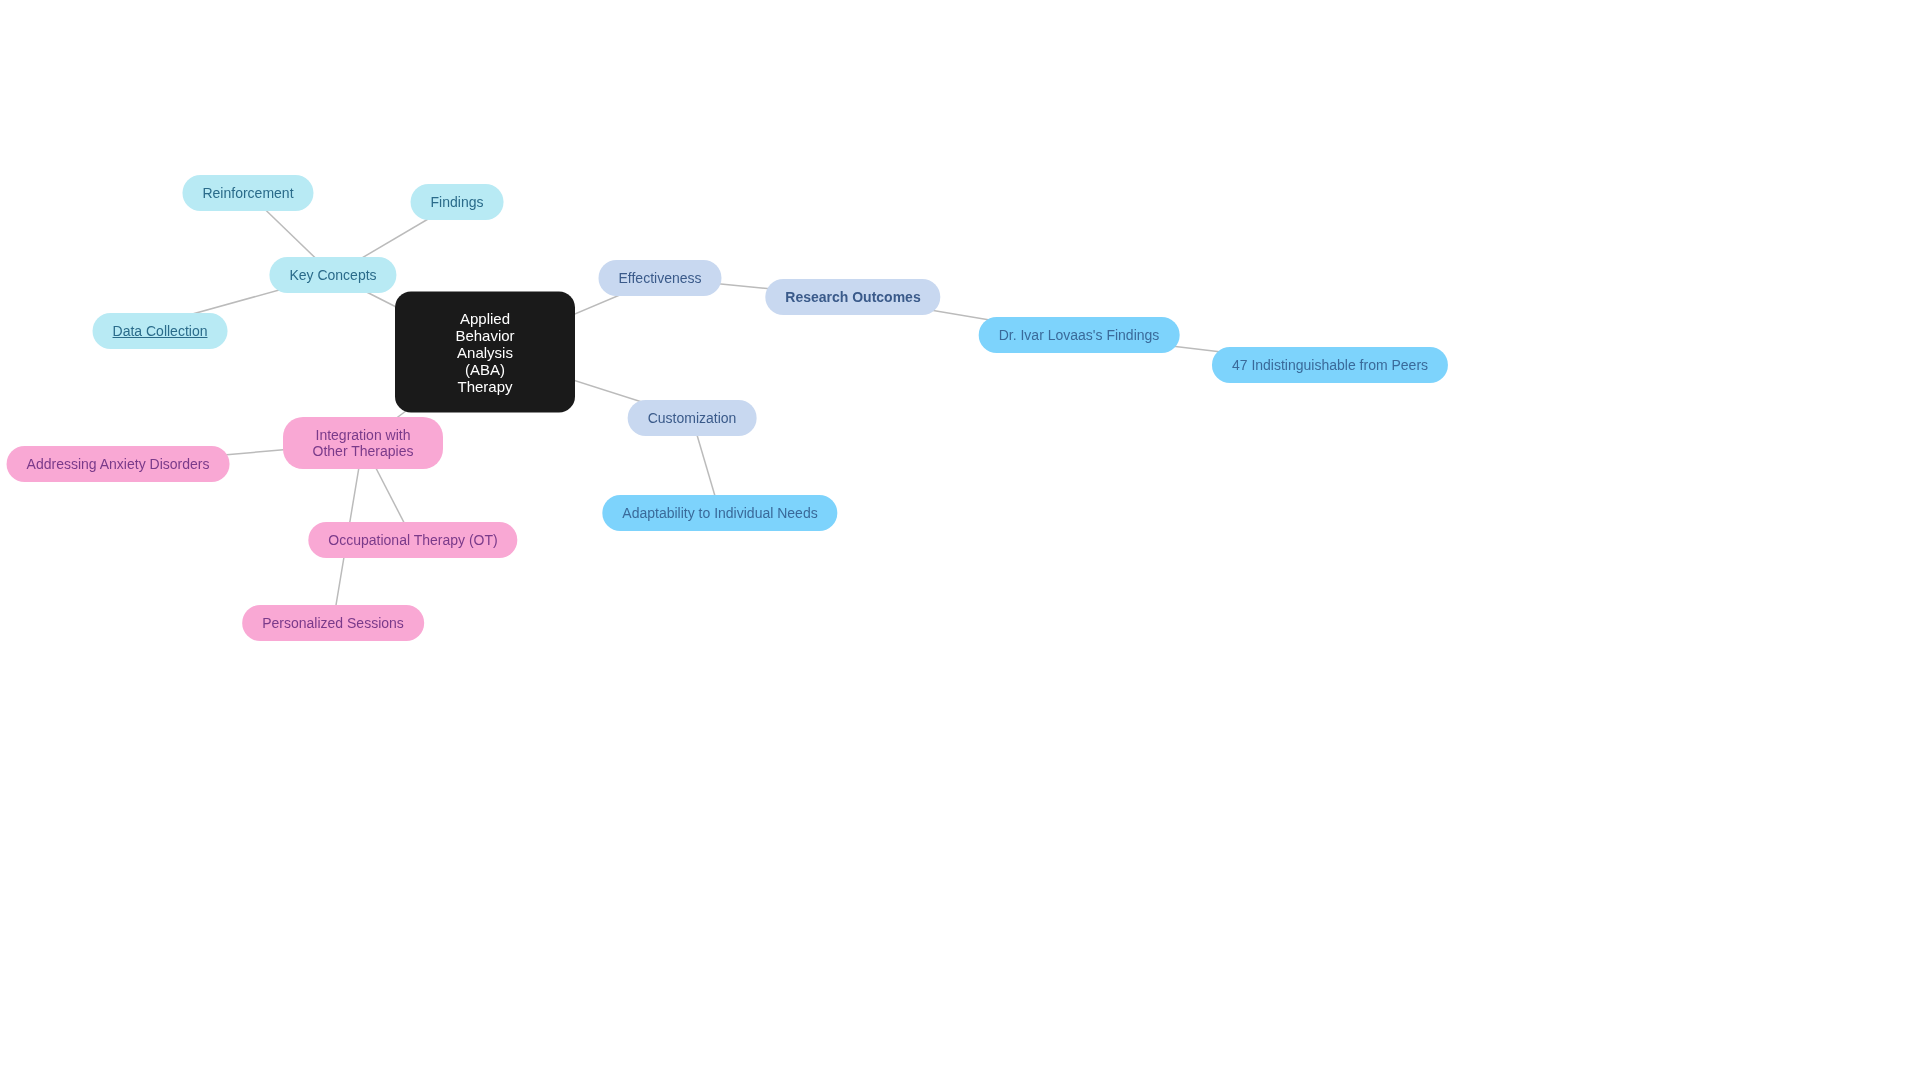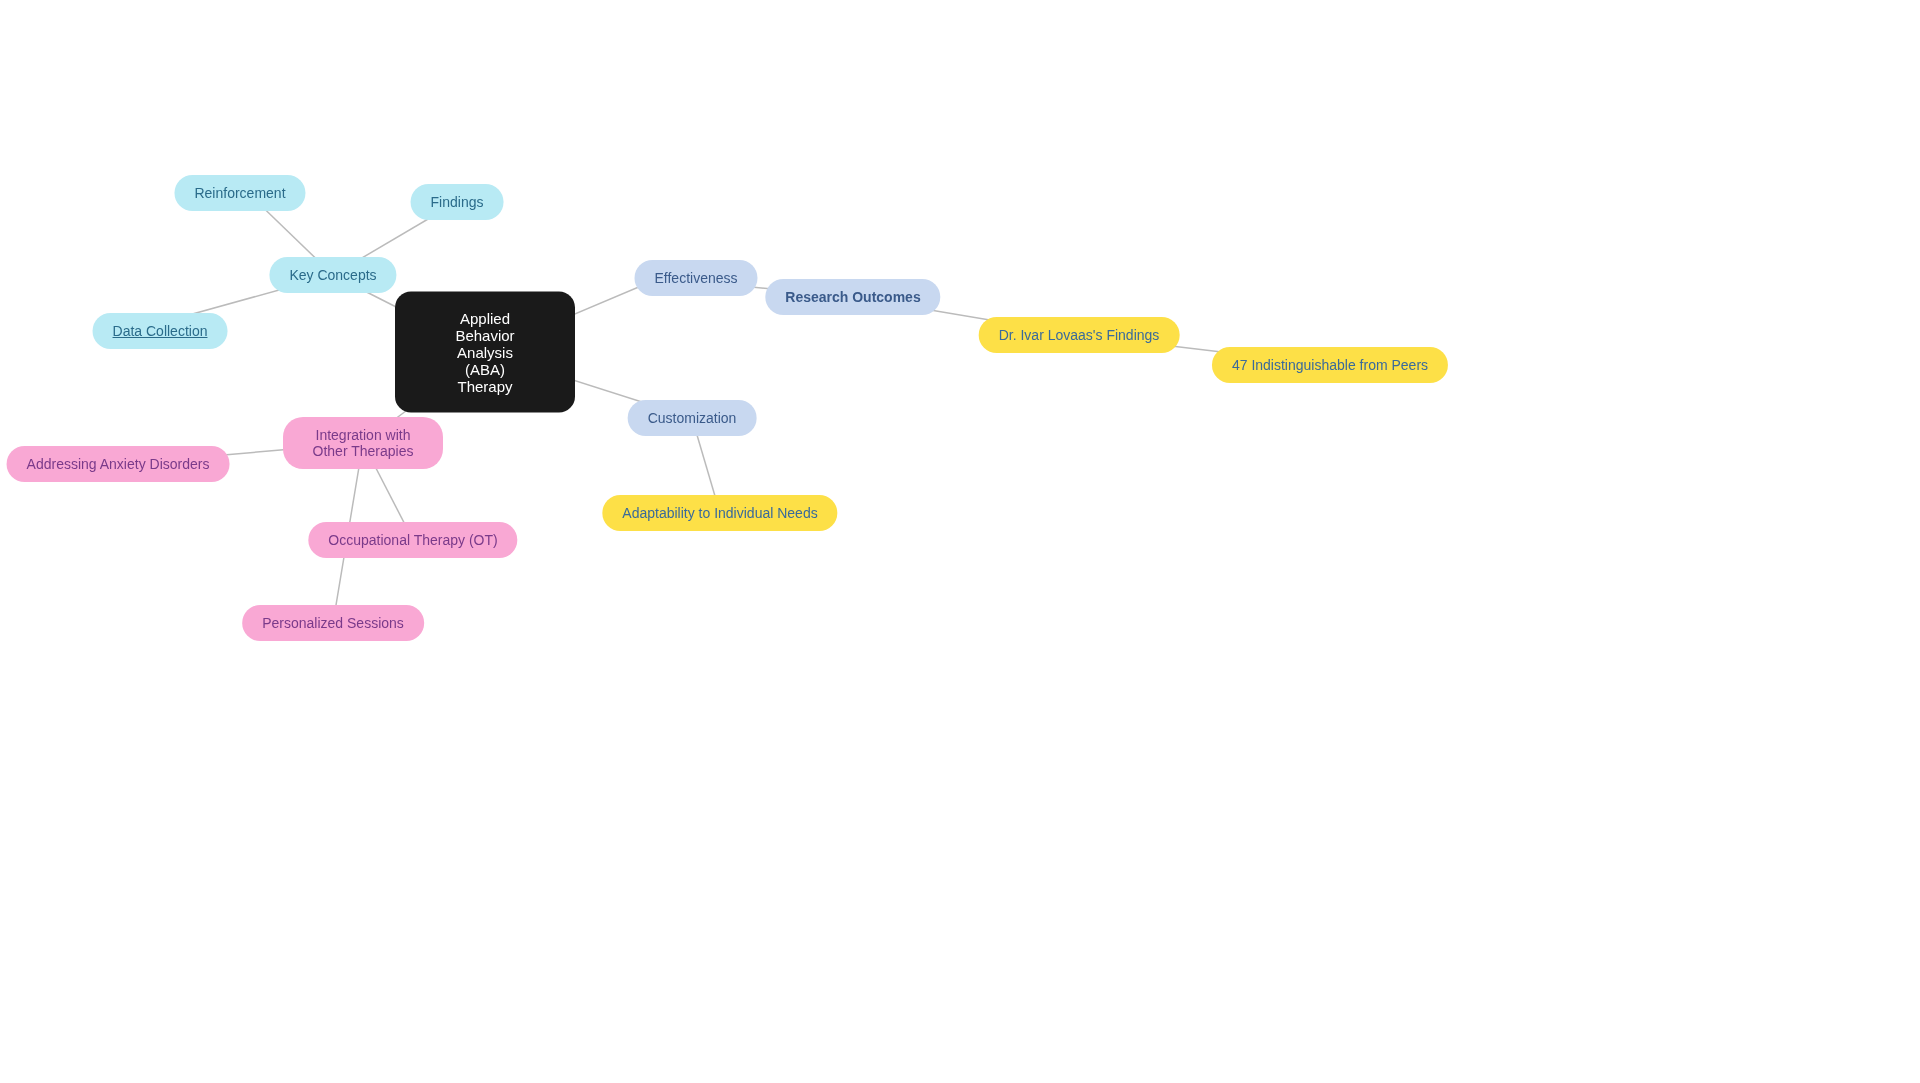--- a/index.html
+++ b/index.html
@@ -48,21 +48,21 @@
       background: #c8d8f0;
       color: #3a5a8a;
       border: none;
     }
     .node-pink {
       background: #f9a8d4;
       color: #7a3a8a;
       border: none;
     }
     .node-lightblue {
-      background: #fde047;
+      background: #7dd3fc;
       color: #3a6a9a;
       border: none;
     }
   </style>
 </head>
 <body>
 
 <svg class="connections" id="svg-connections">
     <line x1="485" y1="352" x2="333" y2="275" stroke="#bbbbbb" stroke-width="1.5"></line>
     <line x1="333" y1="275" x2="248" y2="193" stroke="#bbbbbb" stroke-width="1.5"></line>
@@ -78,27 +78,27 @@
     <line x1="363" y1="443" x2="118" y2="464" stroke="#bbbbbb" stroke-width="1.5"></line>
     <line x1="363" y1="443" x2="413" y2="540" stroke="#bbbbbb" stroke-width="1.5"></line>
     <line x1="363" y1="443" x2="333" y2="623" stroke="#bbbbbb" stroke-width="1.5"></line>
   </svg>
 
 <div class="node node-center" id="node-center" style="left: 485px; top: 352px;">Applied Behavior Analysis
 (ABA) Therapy</div>
 
 <div class="node node-cyan" id="node-keyConcepts" style="left: 333px; top: 275px; text-align: right;">Key Concepts</div>
 
-<div class="node node-cyan" id="node-reinforcement" style="left: 240px; top: 193px;">Reinforcement</div>
+<div class="node node-cyan" id="node-reinforcement" style="left: 248px; top: 193px;">Reinforcement</div>
 
 <div class="node node-cyan" id="node-prompting" style="left: 457px; top: 202px;">Findings</div>
 
 <div class="node node-cyan" id="node-dataCollection" style="left: 160px; top: 331px; text-decoration: underline;">Data Collection</div>
 
-<div class="node node-blue" id="node-effectiveness" style="left: 696px; top: 278px; text-align: center;">Effectiveness</div>
+<div class="node node-blue" id="node-effectiveness" style="left: 660px; top: 278px; text-align: center;">Effectiveness</div>
 
 <div class="node node-blue" id="node-researchOutcomes" style="left: 853px; top: 297px; font-weight: bold;">Research Outcomes</div>
 
 <div class="node node-lightblue" id="node-drLovaas" style="left: 1079px; top: 335px;">Dr. Ivar Lovaas's Findings</div>
 
 <div class="node node-lightblue" id="node-indistinguishable" style="left: 1330px; top: 365px;">47 Indistinguishable from Peers</div>
 
 <div class="node node-blue" id="node-customization" style="left: 692px; top: 418px;">Customization</div>
 
 <div class="node node-lightblue" id="node-adaptability" style="left: 720px; top: 513px;">Adaptability to Individual Needs</div>

